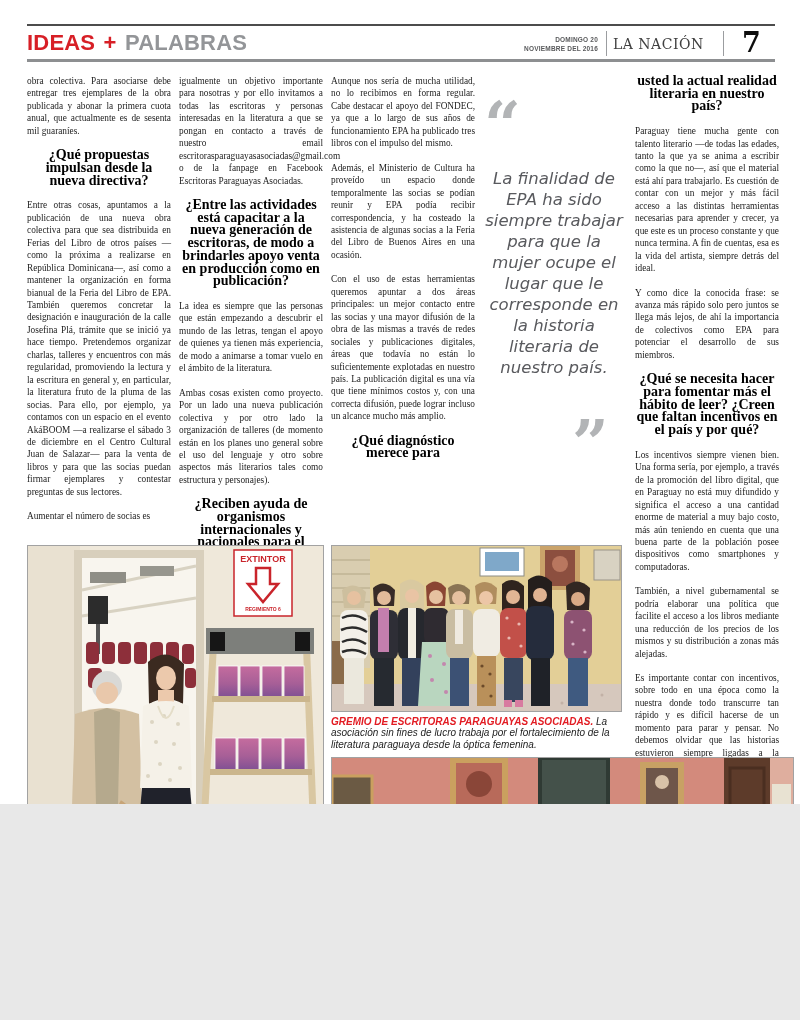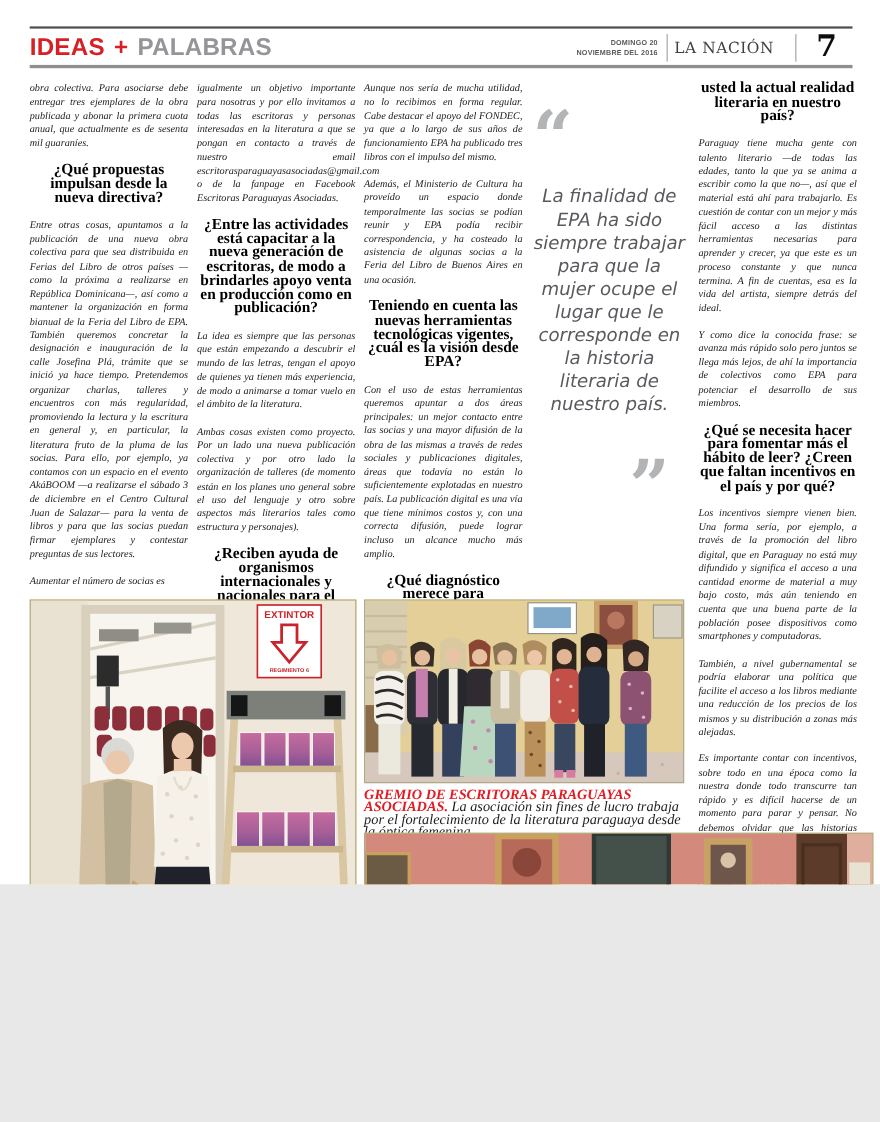--- a/index.html
+++ b/index.html
@@ -26,42 +26,42 @@
   .vr2 { left:723px; top:31px; height:25px; }
   .ln-name { top:33px; left:613px; width:106px; font-family:"DejaVu Serif", serif;
              font-size:14px; line-height:23px; letter-spacing:.5px; color:#404040; white-space:nowrap; }
   .ln-page { top:27px; left:728px; width:47px; text-align:center;
              font-family:"DejaVu Serif", serif; font-weight:bold; font-size:27px; color:#0d0d0d; }
 
   
   .col { top:75px; width:144px; }
   .c0 { left:27px; } .c1 { left:179px; } .c2 { left:331px; } .c3 { left:635px; }
   .col p { margin:0 0 12px 0; }
-  .para { font-size:9.3px; line-height:12.45px; text-align:justify; color:#1c1c1c;font-style:italic; }
+  .para { font-size:9.3px; line-height:12.45px; text-align:justify; color:#1c1c1c; }
   .q    { font-size:14px; line-height:12.7px; font-weight:bold; color:#000; text-align:center; }
 
   
   .quote-open  { left:484px; top:100px; font-family:"DejaVu Serif", serif; font-weight:bold;
                  font-size:64px; line-height:50px; color:#b2b4b6; }
   .quote-close { left:572px; top:418px; font-family:"DejaVu Serif", serif; font-weight:bold;
                  font-size:64px; line-height:50px; color:#b2b4b6; }
   .quote-text  { left:481px; top:168px; width:146px; text-align:center;
                  font-family:"DejaVu Sans", sans-serif; font-style:italic;
                  font-size:16.5px; line-height:21px; color:#595a5e; }
 
   
-  .photo { border:1px solid #a2a2a2; background:#fde047; box-sizing:border-box; }
+  .photo { border:1px solid #a2a2a2; background:#737373; box-sizing:border-box; }
   .photo svg { display:block; width:100%; height:100%; }
   .ph1 { left:27px;  top:545px; width:297px; height:412px; }
   .ph2 { left:331px; top:545px; width:291px; height:167px; }
   .ph3 { left:331px; top:757px; width:463px; height:201px; }
 
   
-  .cap { font-family:Liberation Serif, serif; font-style:italic;
-         font-size:13px; line-height:11.4px; color:#1d1d1d; text-align:left; }
+  .cap { font-family:Liberation Sans, sans-serif; font-style:italic;
+         font-size:10px; line-height:11.4px; color:#1d1d1d; text-align:left; }
   .cap .lead { color:#e21b22; font-weight:bold; }
   .cap1 { left:27px;  top:961px; width:299px; }
   .cap2 { left:331px; top:716px; width:291px; }
   .cap3 { left:331px; top:988px; width:463px;margin-top:12px; }
 
   
   .pg { right:0px; top:944px; width:152px; text-align:center; z-index:9; }
   .pg-seals { width:108px; height:52px; margin:0 auto; }
   .pg-title { font-family:"Liberation Sans", sans-serif; font-weight:bold; font-size:13px;
               letter-spacing:.4px; color:#e02a28;
@@ -99,21 +99,20 @@
   <div class="abs col c1">
       <p class="para">igualmente un objetivo importante para nosotras y por ello invitamos a todas las escritoras y personas interesadas en la literatura a que se pongan en contacto a través de nuestro email escritorasparaguayasasociadas@gmail.com o de la fanpage en Facebook Escritoras Paraguayas Asociadas.</p>
       <p class="q">¿Entre las actividades está capacitar a la nueva generación de escritoras, de modo a brindarles apoyo venta en producción como en publicación?</p>
       <p class="para">La idea es siempre que las personas que están empezando a descubrir el mundo de las letras, tengan el apoyo de quienes ya tienen más experiencia, de modo a animarse a tomar vuelo en el ámbito de la literatura.</p>
       <p class="para">Ambas cosas existen como proyecto. Por un lado una nueva publicación colectiva y por otro lado la organización de talleres (de momento están en los planes uno general sobre el uso del lenguaje y otro sobre aspectos más literarios tales como estructura y personajes).</p>
       <p class="q">¿Reciben ayuda de organismos internacionales y nacionales para el fomento de las letras?</p>
     </div>
   <div class="abs col c2">
       <p class="para">Aunque nos sería de mucha utilidad, no lo recibimos en forma regular. Cabe destacar el apoyo del FONDEC, ya que a lo largo de sus años de funcionamiento EPA ha publicado tres libros con el impulso del mismo.</p>
       <p class="para">Además, el Ministerio de Cultura ha proveído un espacio donde temporalmente las socias se podían reunir y EPA podía recibir correspondencia, y ha costeado la asistencia de algunas socias a la Feria del Libro de Buenos Aires en una ocasión.</p>
-      <p class="q">Teniendo en cuenta las nuevas herramientas tecnológicas vigentes, ¿cuál es la visión desde EPA?</p>
       <p class="para">Con el uso de estas herramientas queremos apuntar a dos áreas principales: un mejor contacto entre las socias y una mayor difusión de la obra de las mismas a través de redes sociales y publicaciones digitales, áreas que todavía no están lo suficientemente explotadas en nuestro país. La publicación digital es una vía que tiene mínimos costos y, con una correcta difusión, puede lograr incluso un alcance mucho más amplio.</p>
       <p class="q">¿Qué diagnóstico merece para</p>
     </div>
   <div class="abs col c3">
       <p class="q">usted la actual realidad literaria en nuestro país?</p>
       <p class="para">Paraguay tiene mucha gente con talento literario —de todas las edades, tanto la que ya se anima a escribir como la que no—, así que el material está ahí para trabajarlo. Es cuestión de contar con un mejor y más fácil acceso a las distintas herramientas necesarias para aprender y crecer, ya que este es un proceso constante y que nunca termina. A fin de cuentas, esa es la vida del artista, siempre detrás del ideal.</p>
       <p class="para">Y como dice la conocida frase: se avanza más rápido solo pero juntos se llega más lejos, de ahí la importancia de colectivos como EPA para potenciar el desarrollo de sus miembros.</p>
       <p class="q">¿Qué se necesita hacer para fomentar más el hábito de leer? ¿Creen que faltan incentivos en el país y por qué?</p>
       <p class="para">Los incentivos siempre vienen bien. Una forma sería, por ejemplo, a través de la promoción del libro digital, que en Paraguay no está muy difundido y significa el acceso a una cantidad enorme de material a muy bajo costo, más aún teniendo en cuenta que una buena parte de la población posee dispositivos como smartphones y computadoras.</p>
       <p class="para">También, a nivel gubernamental se podría elaborar una política que facilite el acceso a los libros mediante una reducción de los precios de los mismos y su distribución a zonas más alejadas.</p>

